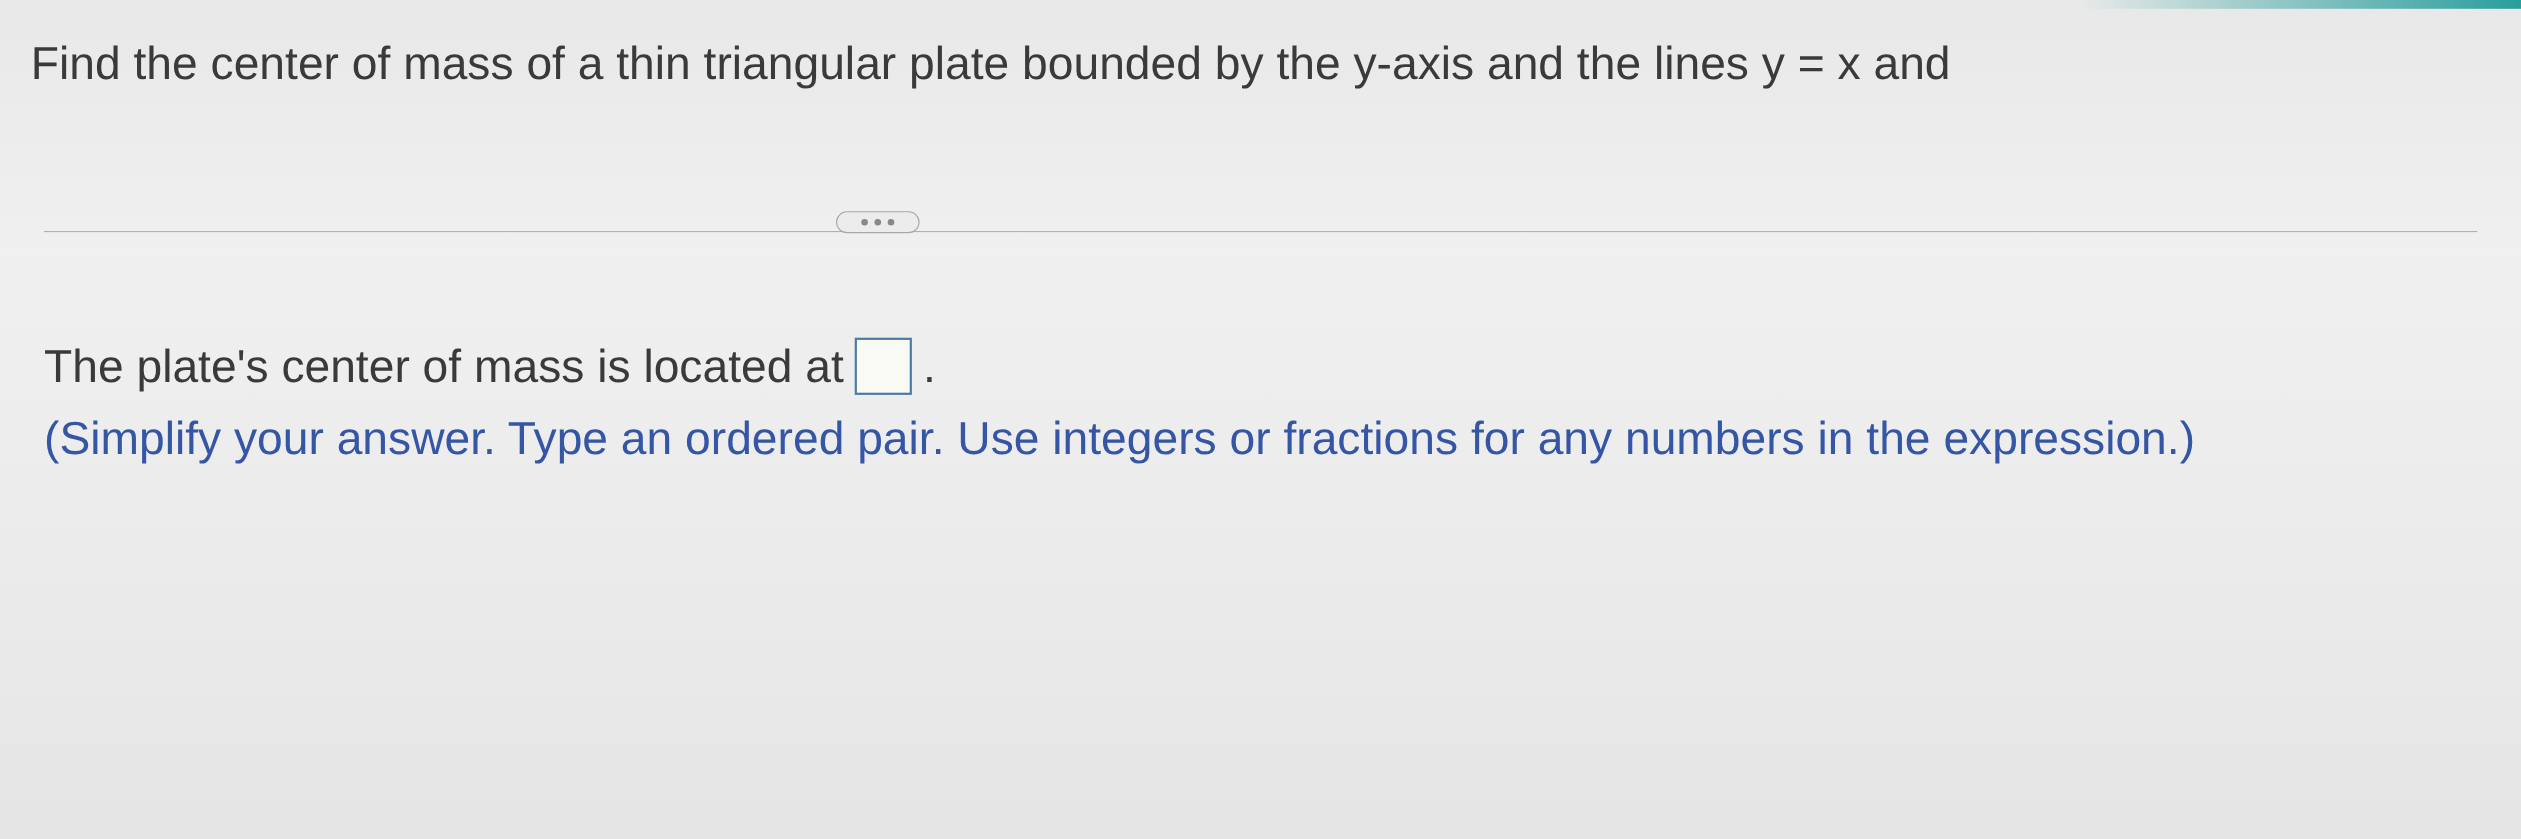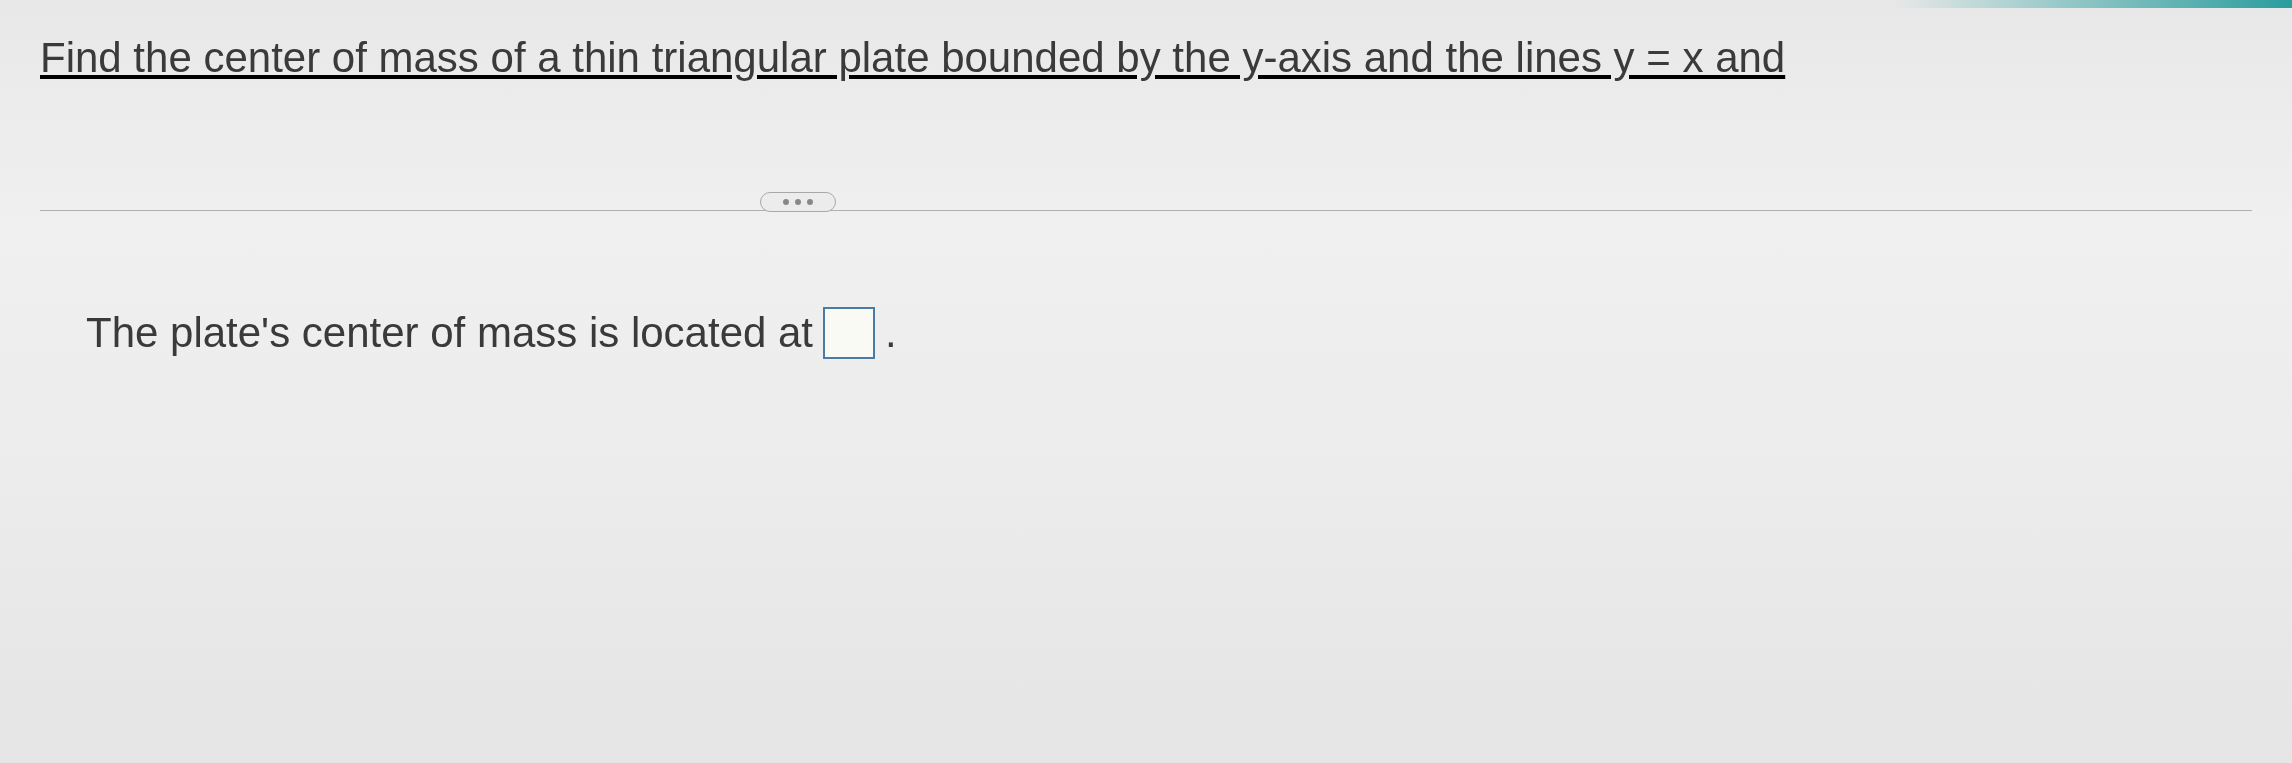--- a/index.html
+++ b/index.html
@@ -17,22 +17,21 @@
     }
     .top-edge {
       position: absolute;
       top: 0;
       right: 0;
       width: 400px;
       height: 8px;
       background: linear-gradient(to right, transparent, #2a9d9d);
     }
     .question-area {
-      padding: 30px 40px 20px 40px;
-      text-decoration: underline;
+      padding: 30px 40px 20px 28px;
     }
     .question-text {
       font-size: 42px;
       color: #3a3a3a;
       line-height: 1.35;
       font-weight: 400;
     }
     .divider-container {
       position: relative;
       margin-top: 85px;
@@ -61,21 +60,20 @@
       gap: 6px;
     }
     .divider-badge .dot {
       width: 6px;
       height: 6px;
       background: #888;
       border-radius: 50%;
     }
     .answer-area {
       padding: 40px 40px 20px 40px;
-      margin-left: 46px;
     }
     .answer-line1 {
       font-size: 42px;
       color: #3a3a3a;
       line-height: 1.4;
       display: flex;
       align-items: center;
       flex-wrap: wrap;
     }
     .answer-input-box {
@@ -113,13 +111,14 @@
     <span class="dot"></span>
   </div>
 </div>
 
 <div class="answer-area">
   <div class="answer-line1">
     <span>The plate's center of mass is located at </span>
     <span class="answer-input-box"></span>
     <span>.</span>
   </div>
+  <div class="instruction-text">(Simplify your answer. Type an ordered pair. Use integers or fractions for any numbers in the expression.)</div>
 </div>
 
 </body></html>

